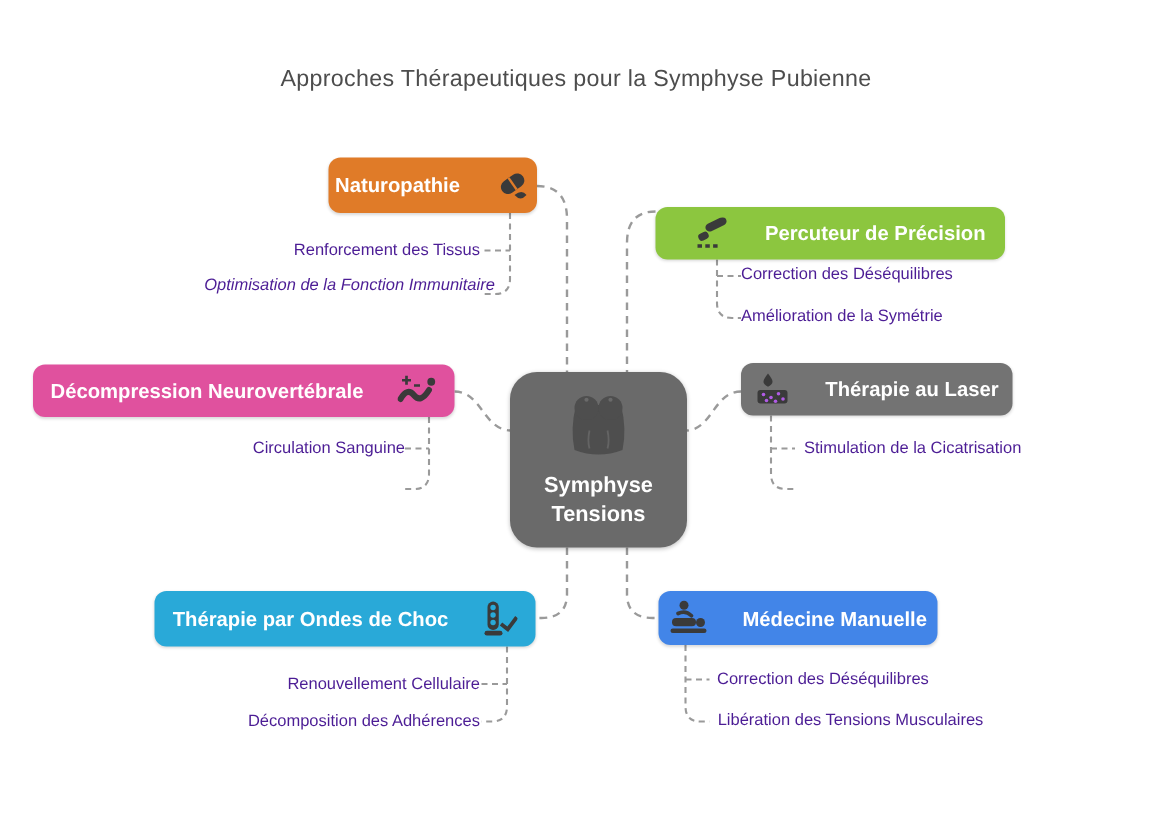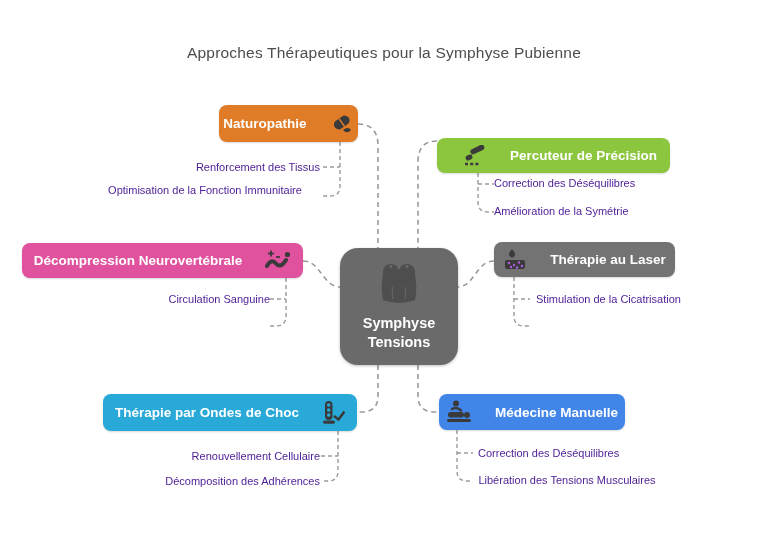--- a/index.html
+++ b/index.html
@@ -92,21 +92,21 @@
       <svg width="24" height="24" viewBox="0 0 24 24">
         <g transform="rotate(-35 12 10)">
           <rect x="3" y="5.5" width="17" height="9.5" rx="4.75" fill="#3a3a3a"></rect>
           <line x1="11.5" y1="5.5" x2="11.5" y2="15" stroke="#e07b28" stroke-width="1.6"></line>
         </g>
         <path d="M13,18 q5,-4 8,0 q-4,4.5 -8,0 Z" fill="#3a3a3a"></path>
       </svg>
     </span>
   </div>
   <div class="item ta-r" style="left:120px;top:158px;width:200px;">Renforcement des Tissus</div>
-  <div class="item ta-c" style="left:100px;top:181px;width:210px;">Optimisation de la Fonction Immunitaire</div>
+  <div class="item ta-c" style="left:128px;top:181px;width:210px;font-style:italic;">Optimisation de la Fonction Immunitaire</div>
 
   <div class="node" style="left: 437px; top: 138px; width: 220px; height: 35px; background: rgb(140, 198, 63); padding-left: 13px;">
     <span class="nicon">
       <svg width="24" height="22" viewBox="0 0 24 22">
         <g fill="#3a3a3a">
           <rect x="7" y="2" width="15" height="5.5" rx="2.75" transform="rotate(-26 14 5)"></rect>
           <rect x="2.5" y="10" width="7" height="5" rx="2.2" transform="rotate(-26 6 12.5)"></rect>
         </g>
         <line x1="2" y1="19" x2="17" y2="19" stroke="#3a3a3a" stroke-width="2.4" stroke-dasharray="3 2.2"></line>
       </svg>

